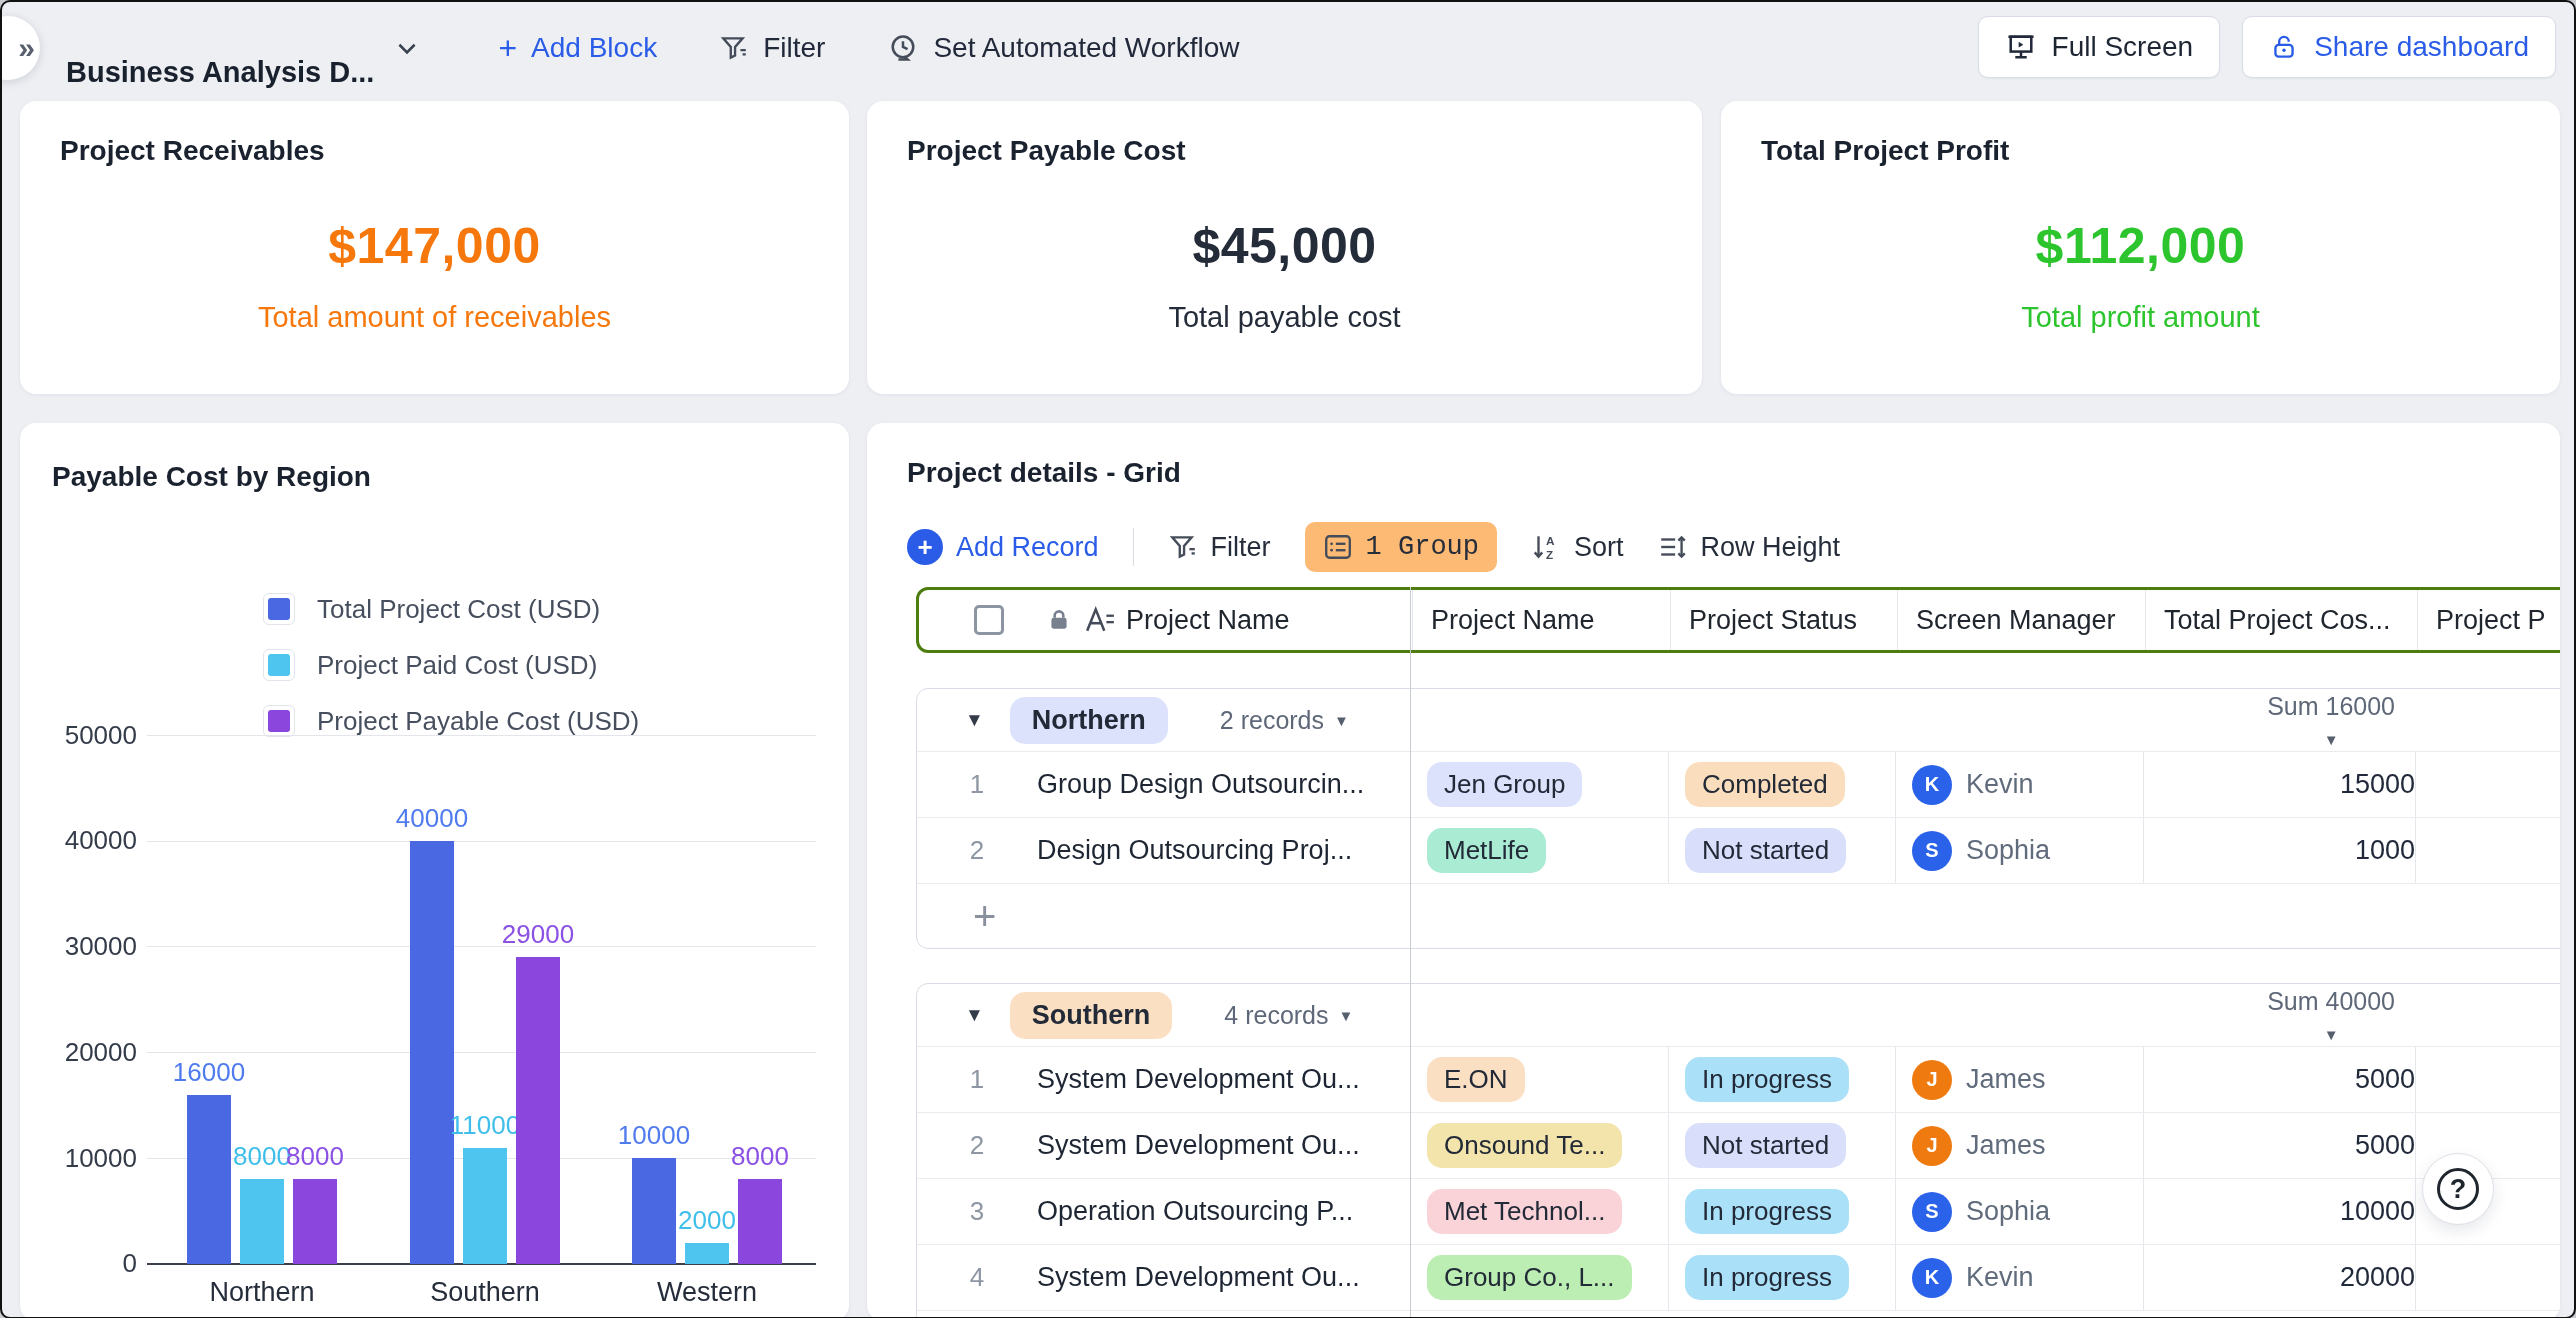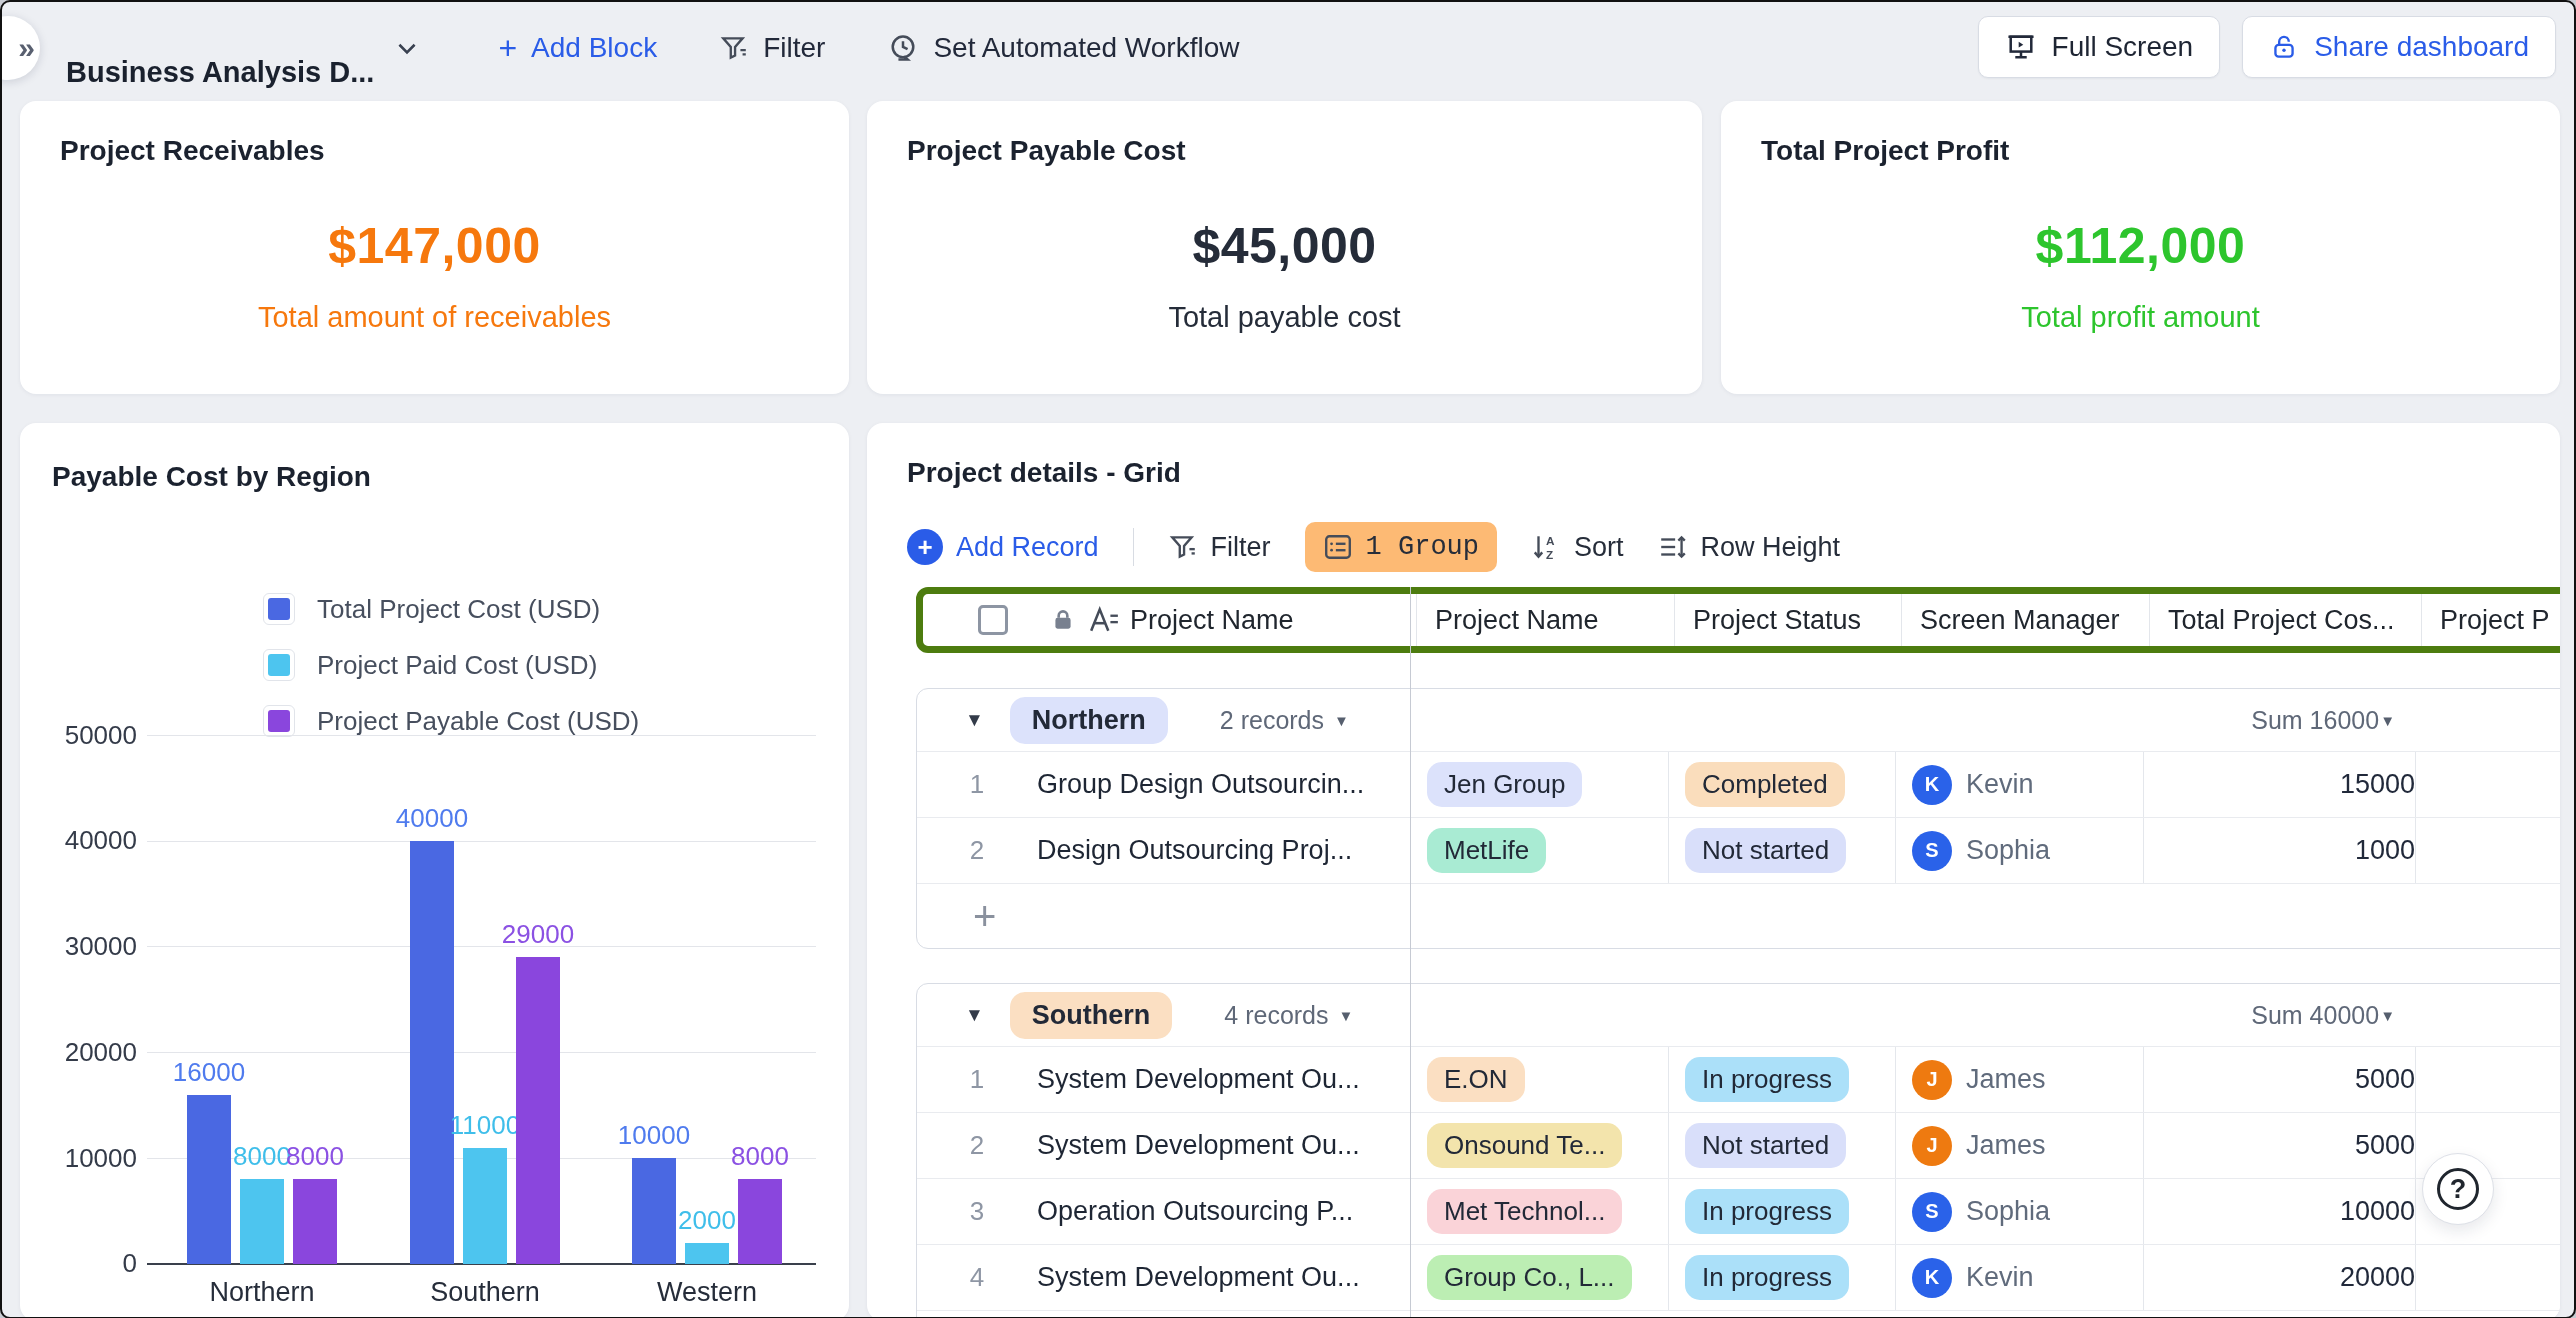--- a/index.html
+++ b/index.html
@@ -56,34 +56,34 @@
   #grid-card { left:865px; top:421px; width:1693px; height:898px; overflow:hidden; }
   .grid-toolbar { position:absolute; left:40px; top:96px; height:56px; display:flex; align-items:center; gap:34px; }
   .gt-item { display:flex; align-items:center; gap:13px; font-size:27px; color:#262D3A; cursor:pointer; }
   .gt-item.blue { color:#2A5CE8; }
   .add-circle { width:36px; height:36px; border-radius:50%; background:#2A5CE8; color:#fff;
     display:flex; align-items:center; justify-content:center; font-size:26px; font-weight:600; line-height:1; }
   .gt-divider { width:1px; height:38px; background:#D8DCE3; }
   .group-pill-btn { background:#fdba74; border-radius:10px; padding:10px 18px;font-family:Liberation Mono, monospace; }
   .table-wrap { position:absolute; left:49px; top:164px; width:1659px; height:734px; }
   .vline-heavy { position:absolute; left:494px; top:0; width:1px; height:734px; background:#C6CAD3; z-index:6; }
-  .thead { height:66px; background:#fff; border:7px solid #4d7c0f; border-radius:12px;
+  .thead { height:66px; background:#fff; border:3px solid #4d7c0f; border-radius:12px;
     display:grid; grid-template-columns:494px 258px 227px 248px 272px 161px; }
   .th { display:flex; align-items:center; padding-left:18px; font-size:27px; color:#20262E;
     border-right:1px solid #E3E6EB; cursor:pointer; }
   .th:last-child { border-right:none; }
   .th-first { padding-left:55px; gap:0; }
   .checkbox { width:30px; height:30px; border:3px solid #8D95A3; border-radius:5px; background:#fff;
     margin-right:42px; cursor:pointer; flex:none; }
   .group-section { position:relative; background:#fff; border:1px solid #D8DCE4; border-radius:12px; width:1659px; }
   .group-head { position:relative; height:62px; display:flex; align-items:center; padding-left:48px; }
   .g-chevron { font-size:19px; color:#333B49; margin-right:26px; cursor:pointer; }
   .g-pill { border-radius:15px; padding:8px 22px; font-size:27px; font-weight:600; color:#222937; }
   .g-records { margin-left:52px; font-size:25px; color:#5F6878; display:flex; align-items:center; gap:10px; cursor:pointer; }
-  .g-sum { position:absolute; right:179px; font-size:25px; color:#5F6878; display:flex; align-items:center; gap:1px; cursor:pointer; }
+  .g-sum { position:absolute; right:179px; font-size:25px; color:#5F6878; display:flex; align-items:center; gap:10px; cursor:pointer;flex-direction:column; }
   .caret { font-size:15px; color:#565F6E; }
   .trow { display:grid; grid-template-columns:494px 258px 227px 248px 272px 161px;
     height:66px; border-top:1px solid #E9EBEF; }
   .td { display:flex; align-items:center; border-right:1px solid #E4E7EC; padding-left:16px; overflow:hidden; }
   .td:last-child { border-right:none; }
   .td-first { padding-left:0; }
   .row-num { width:120px; text-align:center; font-size:26px; color:#8E96A4; flex:none; }
   .pname { font-size:27px; color:#1E2634; white-space:nowrap; overflow:hidden; max-width:365px; }
   .pill { border-radius:15px; padding:7px 17px; font-size:26px; color:#222937; white-space:nowrap; }
   .avatar { width:40px; height:40px; border-radius:50%; color:#fff; font-size:20px; font-weight:700;

